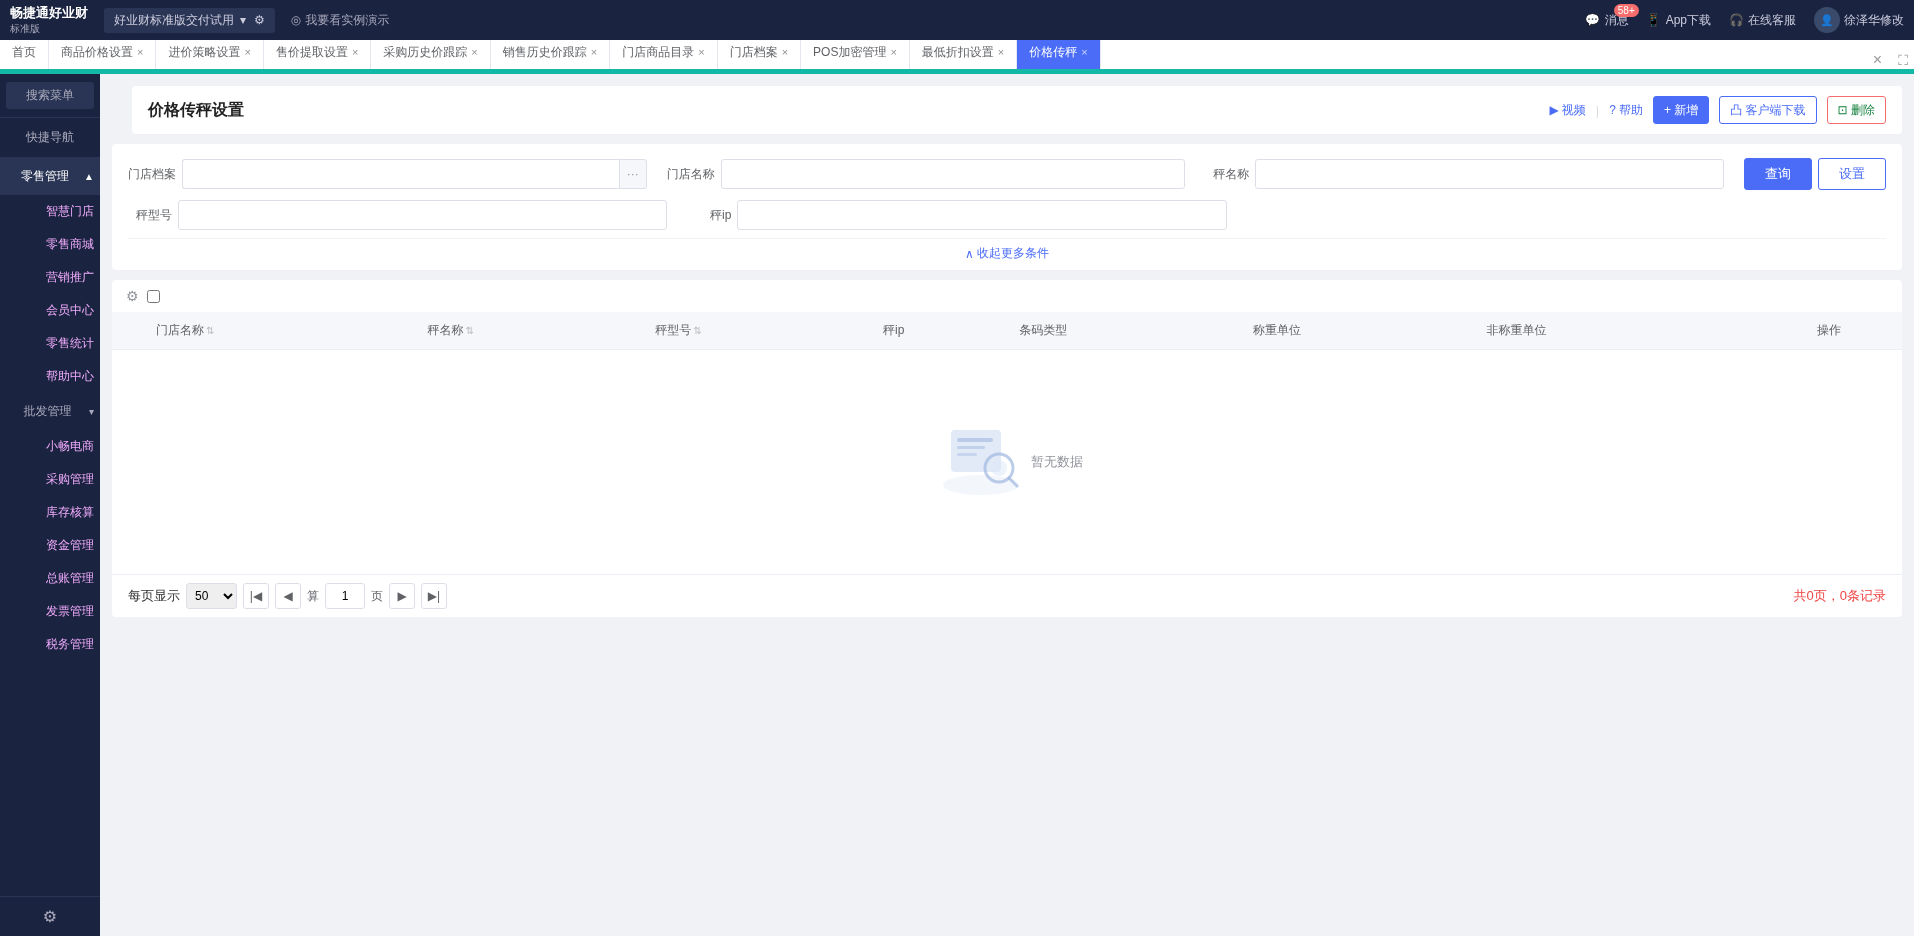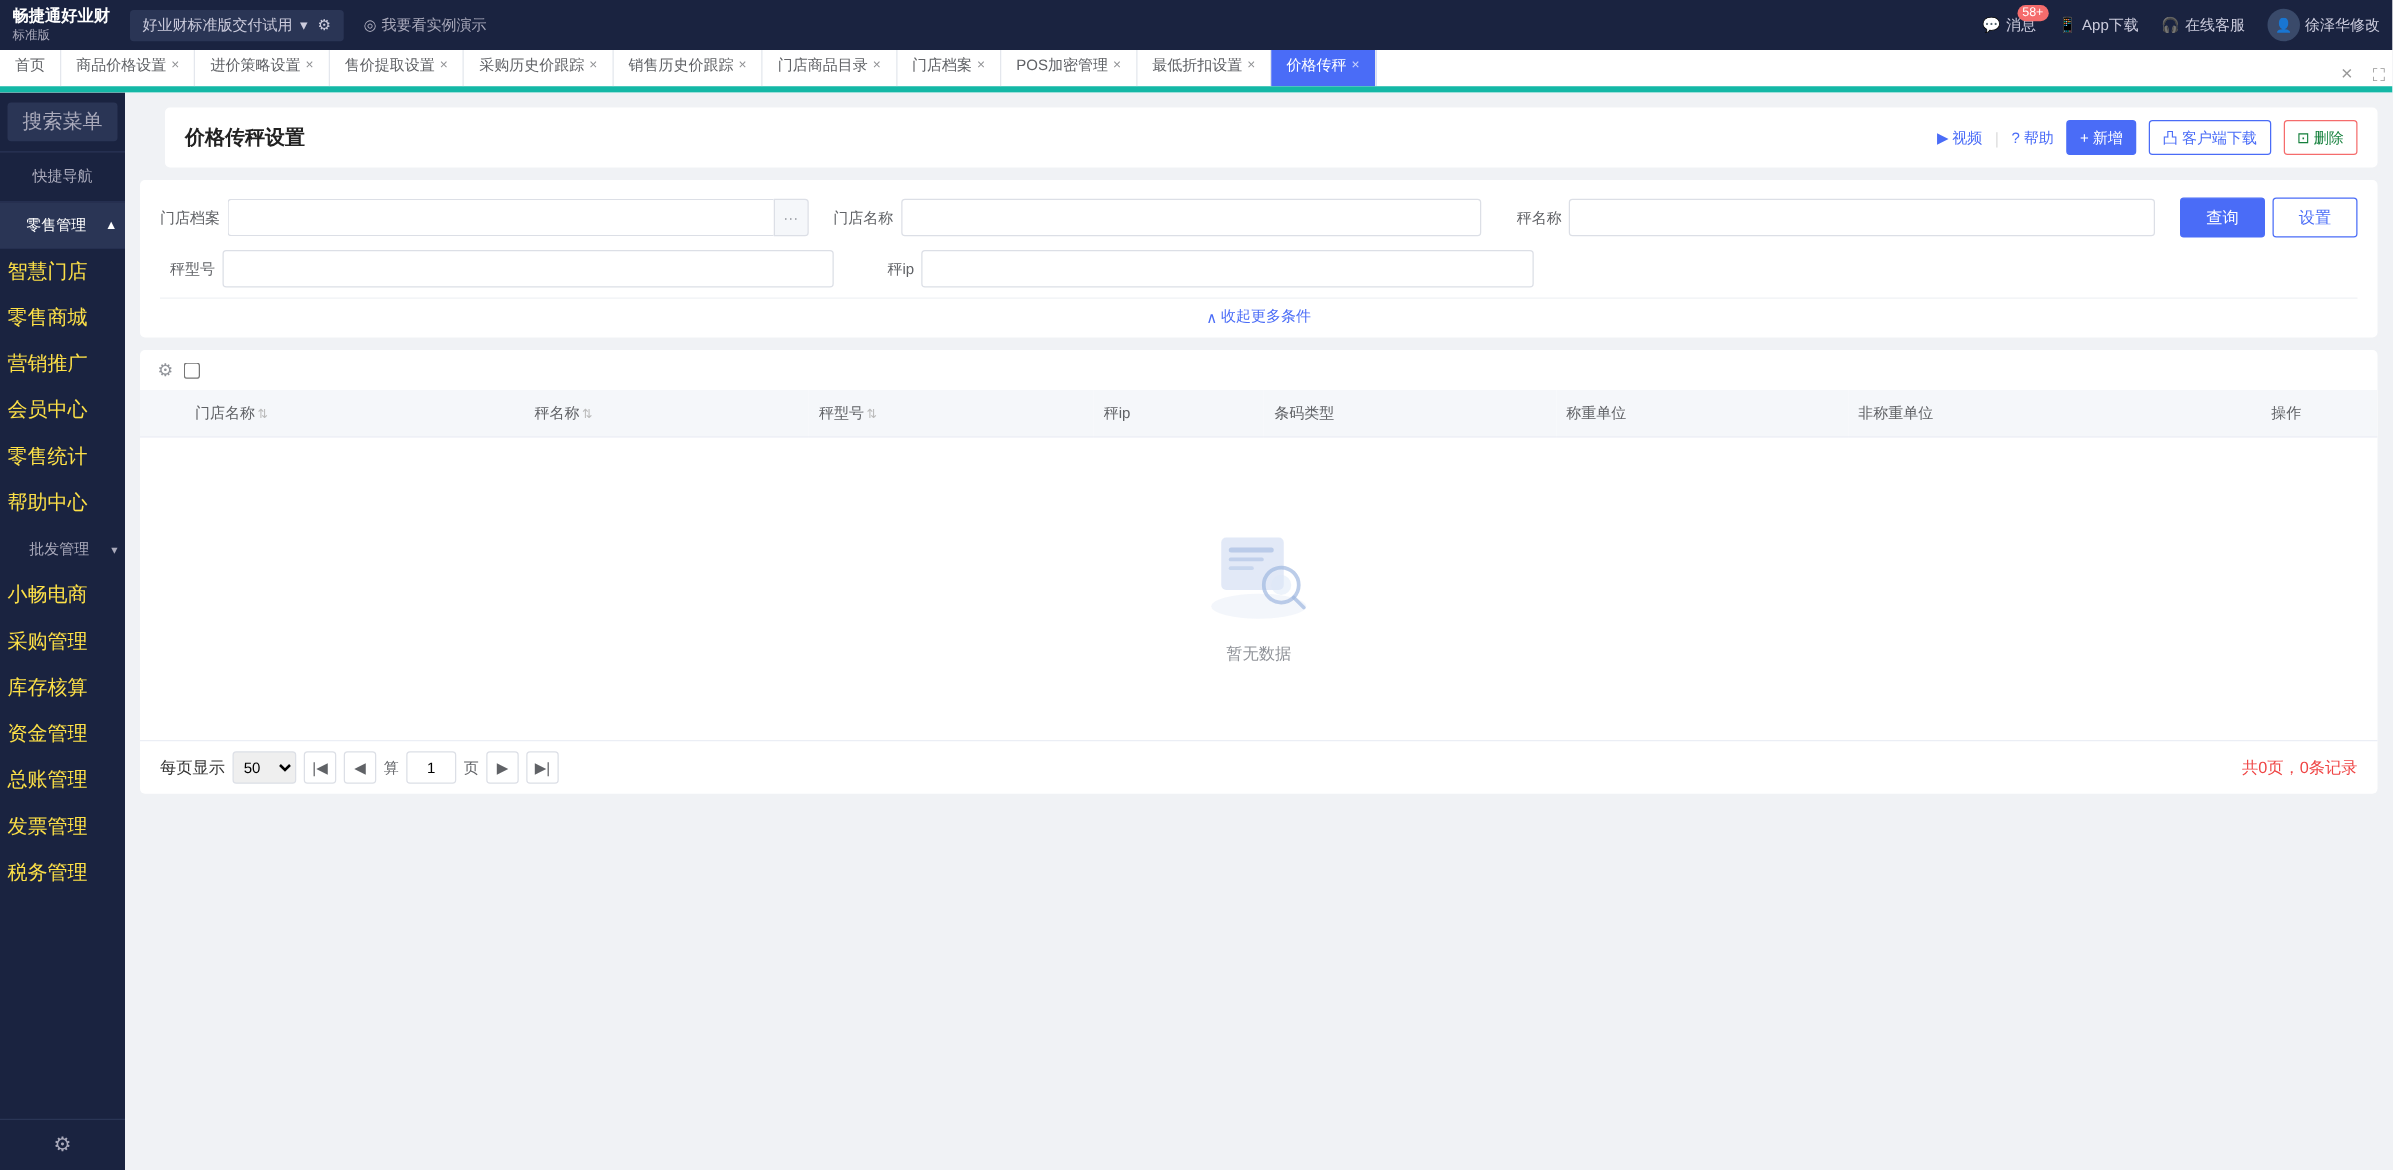--- a/index.html
+++ b/index.html
@@ -28,28 +28,28 @@
     .tab-bar-close { margin-left: auto; padding: 0 10px; font-size: 16px; color: #999; cursor: pointer; flex-shrink: 0; }
     .tab-bar-expand { padding: 0 6px; font-size: 14px; color: #999; cursor: pointer; flex-shrink: 0; }
 
     
     .main-layout { display: flex; flex: 1; overflow: hidden; }
 
     
     .sidebar { width: 100px; background: #1a2340; display: flex; flex-direction: column; flex-shrink: 0; overflow-y: auto; }
     .sidebar::-webkit-scrollbar { width: 0; }
     .sidebar-search { padding: 8px 6px; border-bottom: 1px solid #2a3555; }
-    .sidebar-search-btn { background: #2a3555; border: none; color: #aab; width: 100%; padding: 5px 0; border-radius: 3px; font-size: 16px; cursor: pointer; text-align: center; }
+    .sidebar-search-btn { background: #2a3555; border: none; color: #aab; width: 100%; padding: 5px 0; border-radius: 3px; font-size: 12px; cursor: pointer; text-align: center; }
     .sidebar-nav { padding: 6px 0; border-bottom: 1px solid #2a3555; }
     .sidebar-nav-btn { background: none; border: none; color: #aab; width: 100%; padding: 5px 0; font-size: 12px; cursor: pointer; text-align: center; }
     .sidebar-item { padding: 10px 6px; text-align: center; color: #aab; font-size: 12px; cursor: pointer; display: flex; align-items: center; justify-content: space-between; }
     .sidebar-item.active-group { color: #fff; background: #2a3555; }
     .sidebar-item .label { flex: 1; text-align: center; }
     .sidebar-item .arrow { font-size: 10px; }
-    .sidebar-sub-item { padding: 8px 6px; text-align: left; color: #fde047; font-size: 16px; cursor: pointer; }
+    .sidebar-sub-item { padding: 8px 6px; text-align: right; color: #f0abfc; font-size: 12px; cursor: pointer; }
     .sidebar-bottom { margin-top: auto; padding: 10px 0; border-top: 1px solid #2a3555; display: flex; justify-content: center; }
     .sidebar-bottom-icon { color: #aab; font-size: 16px; cursor: pointer; }
 
     
     .content-area { flex: 1; display: flex; flex-direction: column; overflow: hidden; background: #f0f2f5; }
 
     
     .page-content { flex: 1; overflow-y: auto; padding: 12px; }
     .form-input { flex: 1; height: 30px; border: 1px solid #dcdfe6; border-radius: 3px; padding: 0 8px; font-size: 12px; outline: none; color: #333; }
     .btn { height: 30px; padding: 0 12px; border-radius: 3px; font-size: 12px; cursor: pointer; border: 1px solid; display: flex; align-items: center; gap: 4px; white-space: nowrap; }
@@ -64,21 +64,21 @@
     .table-toolbar-icon { color: #909399; cursor: pointer; font-size: 14px; }
     table { width: 100%; border-collapse: collapse; }
     thead tr { background: #f5f7fa; }
     th { padding: 10px 8px; text-align: left; font-size: 12px; color: #606266; border-bottom: 1px solid #ebeef5; font-weight: normal; white-space: nowrap; }
     .th-sort { display: flex; align-items: center; gap: 2px; cursor: pointer; }
     .sort-icon { font-size: 10px; color: #bbb; }
     .checkbox-col { width: 36px; text-align: center; }
     .op-col { text-align: center; }
 
     
-    .empty-state { display: flex; flex-direction: column; align-items: center; justify-content: center; padding: 60px 0; }
+    .empty-state { display: flex; flex-direction: row; align-items: center; justify-content: center; padding: 60px 0; }
     .empty-icon { width: 100px; height: 90px; margin-bottom: 14px; }
     .empty-text { color: #909399; font-size: 13px; }
     .page-size-select { height: 26px; border: 1px solid #dcdfe6; border-radius: 3px; padding: 0 4px; font-size: 12px; }
     .page-btn { height: 26px; min-width: 26px; border: 1px solid #dcdfe6; background: #fff; border-radius: 3px; cursor: pointer; display: flex; align-items: center; justify-content: center; font-size: 12px; color: #606266; }
     .page-btn:disabled { color: #bbb; cursor: not-allowed; }
     .page-input { height: 26px; width: 40px; border: 1px solid #dcdfe6; border-radius: 3px; text-align: center; font-size: 12px; }
     .page-total { margin-left: auto; color: #ef4444; }
     .fp-title { font-size: 16px; font-weight: bold; color: #222; }
     .fp-collapse-btn { color: #4a6cf7; font-size: 12px; cursor: pointer; display: flex; align-items: center; gap: 3px; background: none; border: none; }
     .fp-table-toolbar { padding: 8px 14px; display: flex; align-items: center; gap: 8px; }

